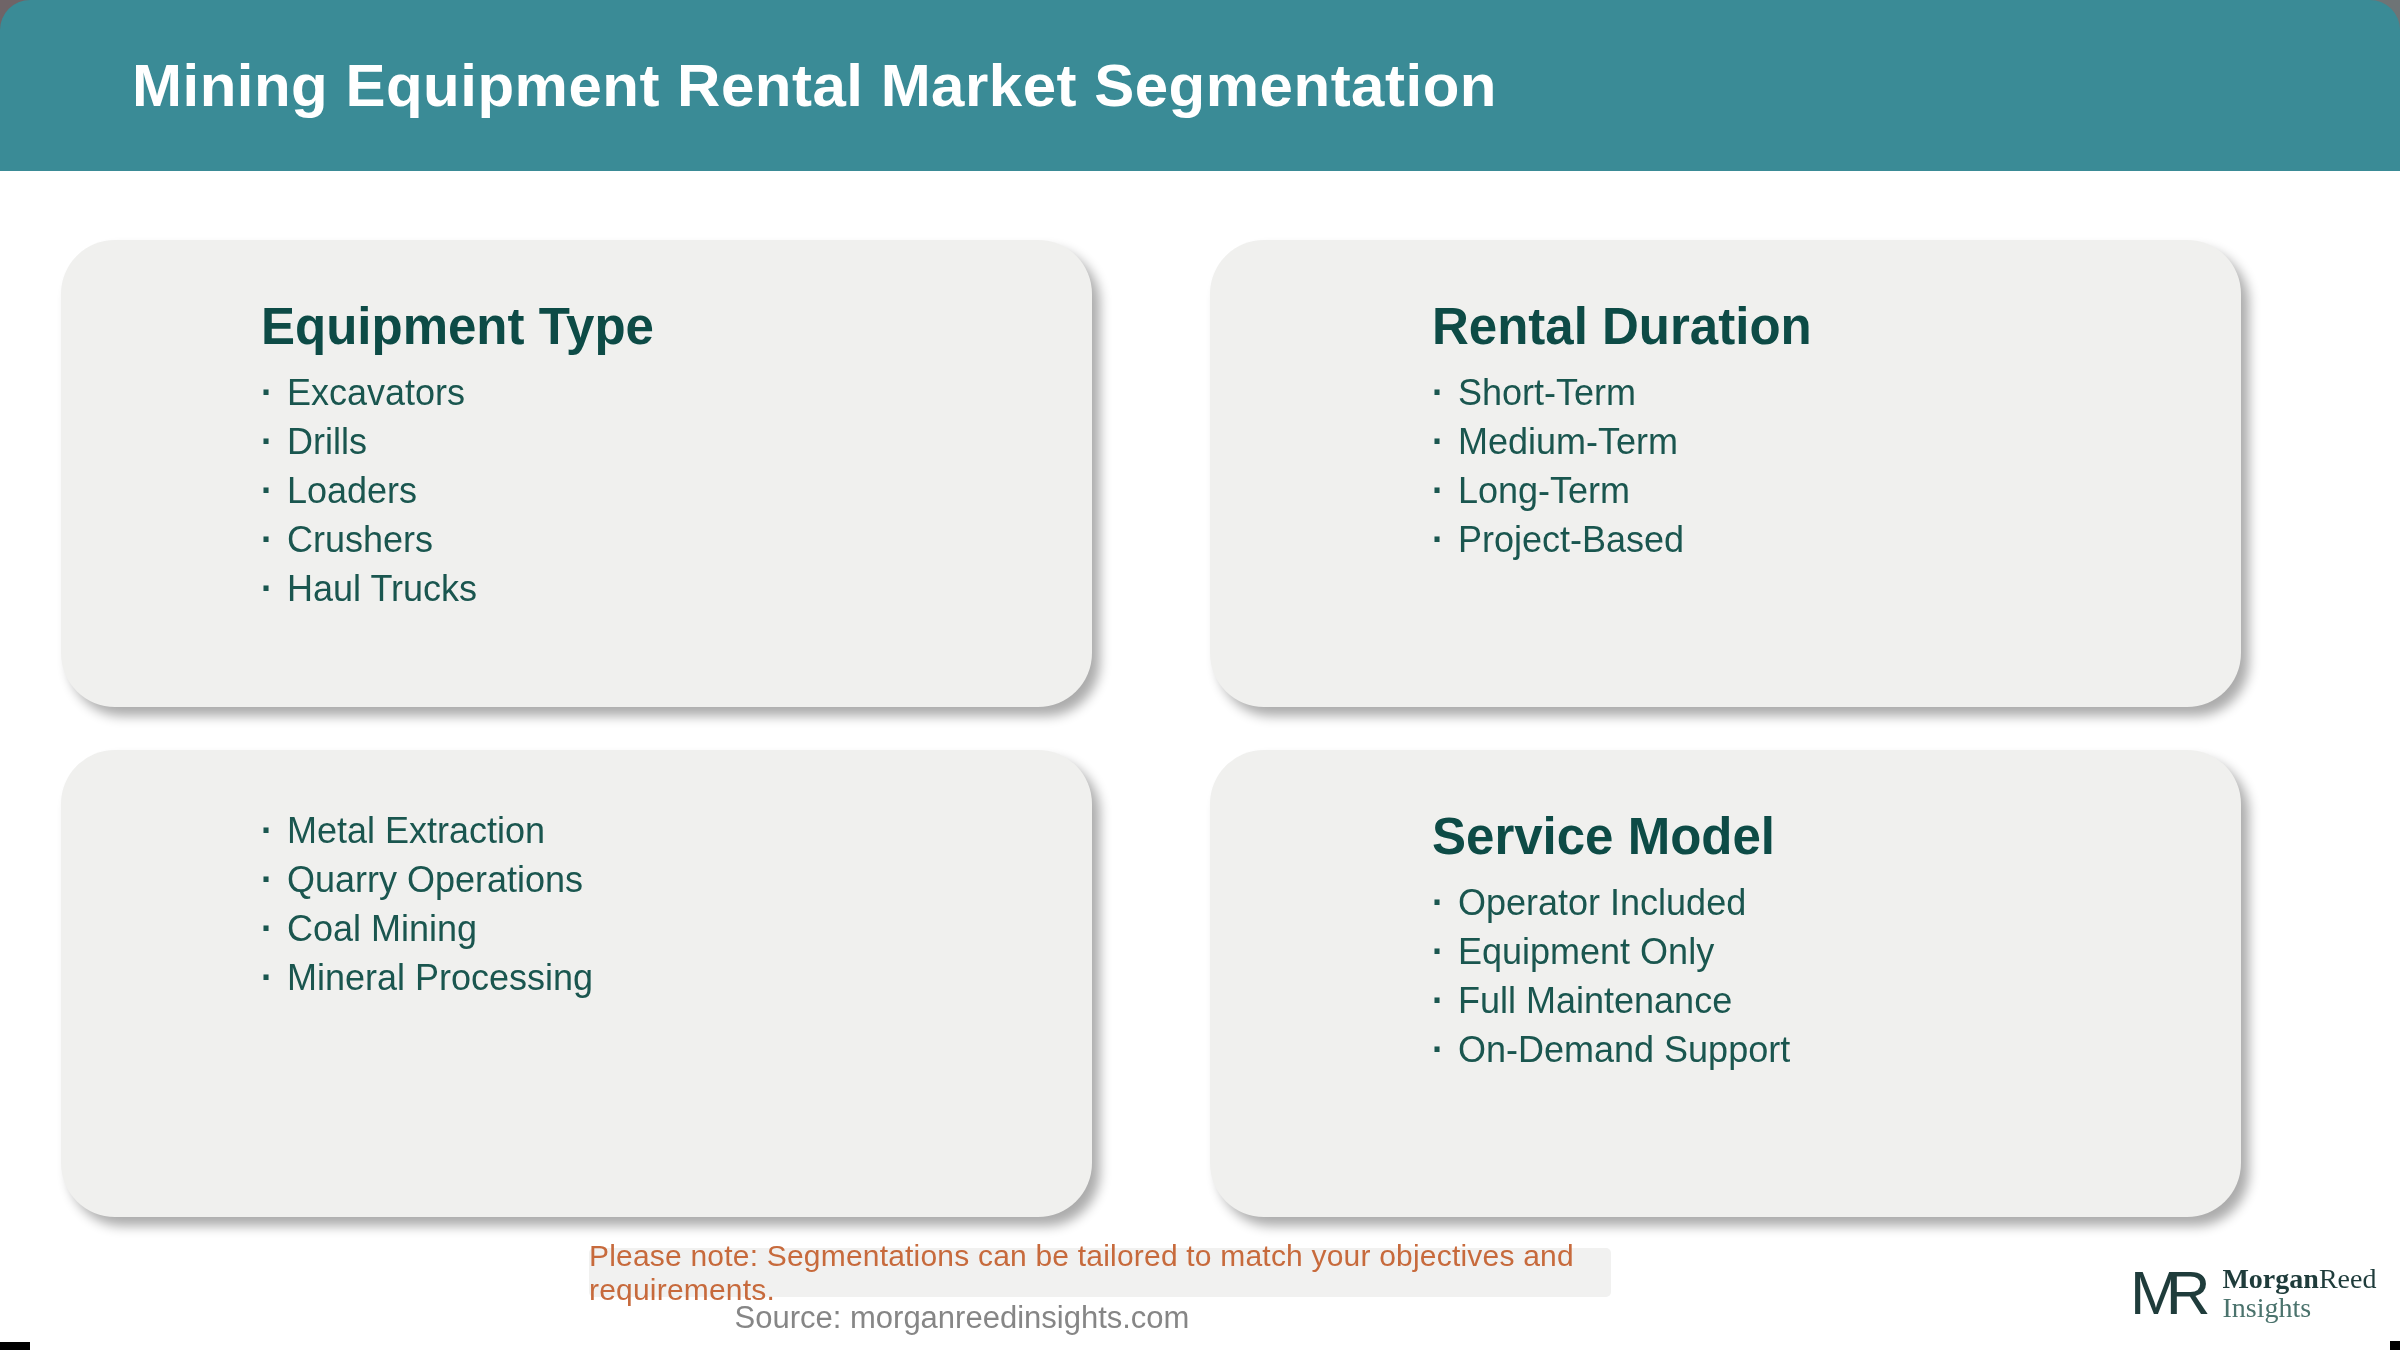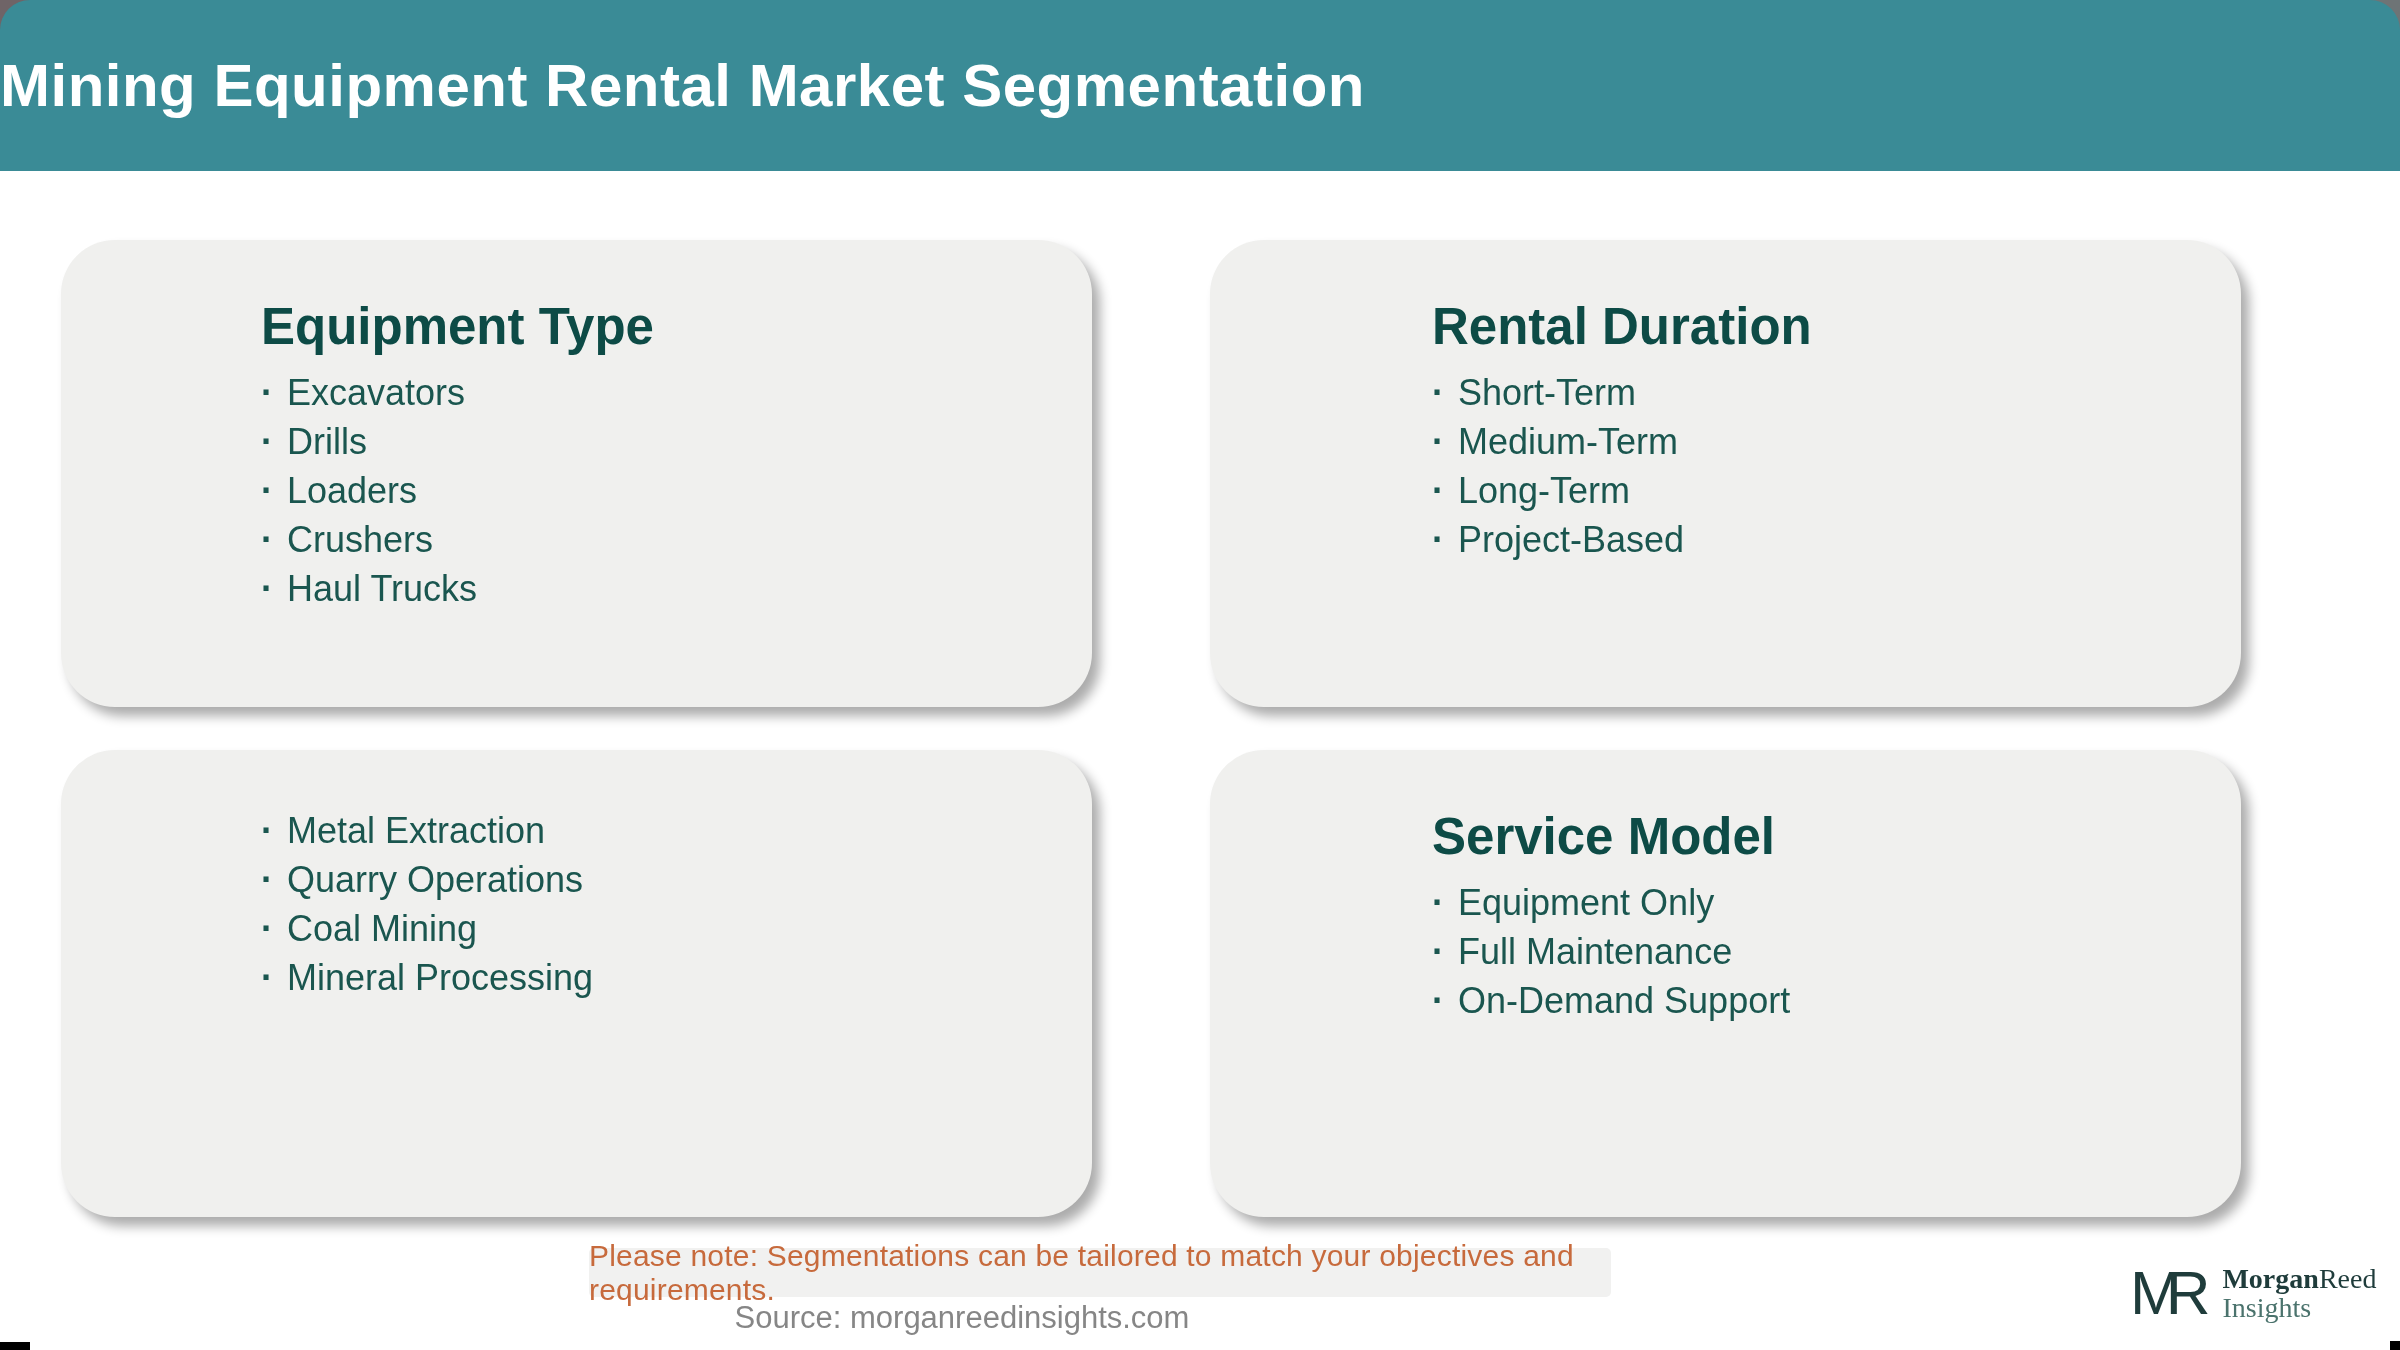--- a/index.html
+++ b/index.html
@@ -28,20 +28,21 @@
 
   
   .header{
     position:absolute;left:0;top:0;width:2400px;height:171px;
     background:var(--header-teal);
     border-radius:30px 30px 0 0;
     display:flex;align-items:center;
     z-index:1;
   }
   .header h1{
+    padding-left:132px;
     color:#ffffff;
     font-size:60px;
     font-weight:800;
     letter-spacing:0.5px;
   }
 
   
   .grid{
     position:absolute;left:61px;top:240px;
     display:grid;
@@ -167,20 +168,21 @@
       <ul>
           <li>Metal Extraction</li>
           <li>Quarry Operations</li>
           <li>Coal Mining</li>
           <li>Mineral Processing</li>
         </ul>
     </section>
     <section class="card col2">
       <h2>Service Model</h2>
       <ul>
+          <li>Operator Included</li>
           <li>Equipment Only</li>
           <li>Full Maintenance</li>
           <li>On-Demand Support</li>
         </ul>
     </section>
   </main>
 
   <div class="note">
     <span>Please note: Segmentations can be tailored to match your objectives and requirements.</span>
   </div>

